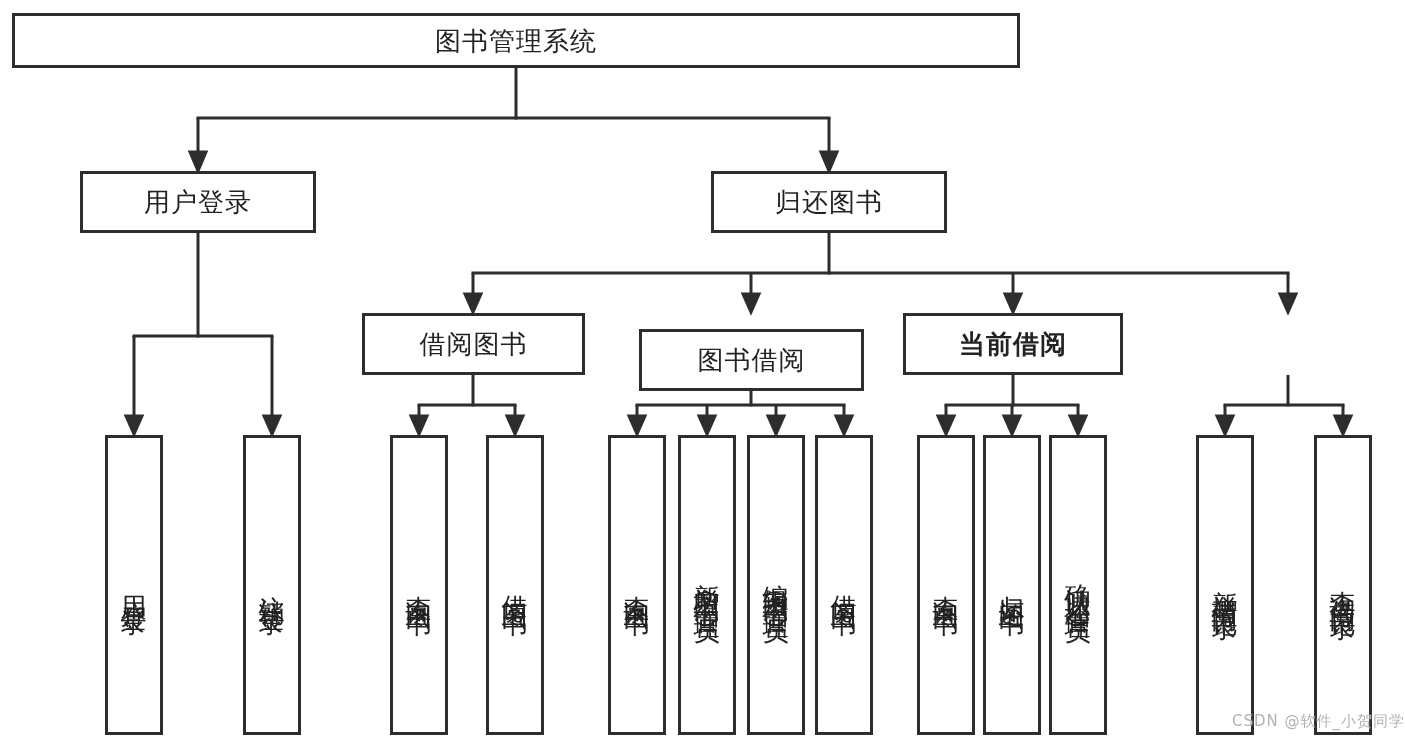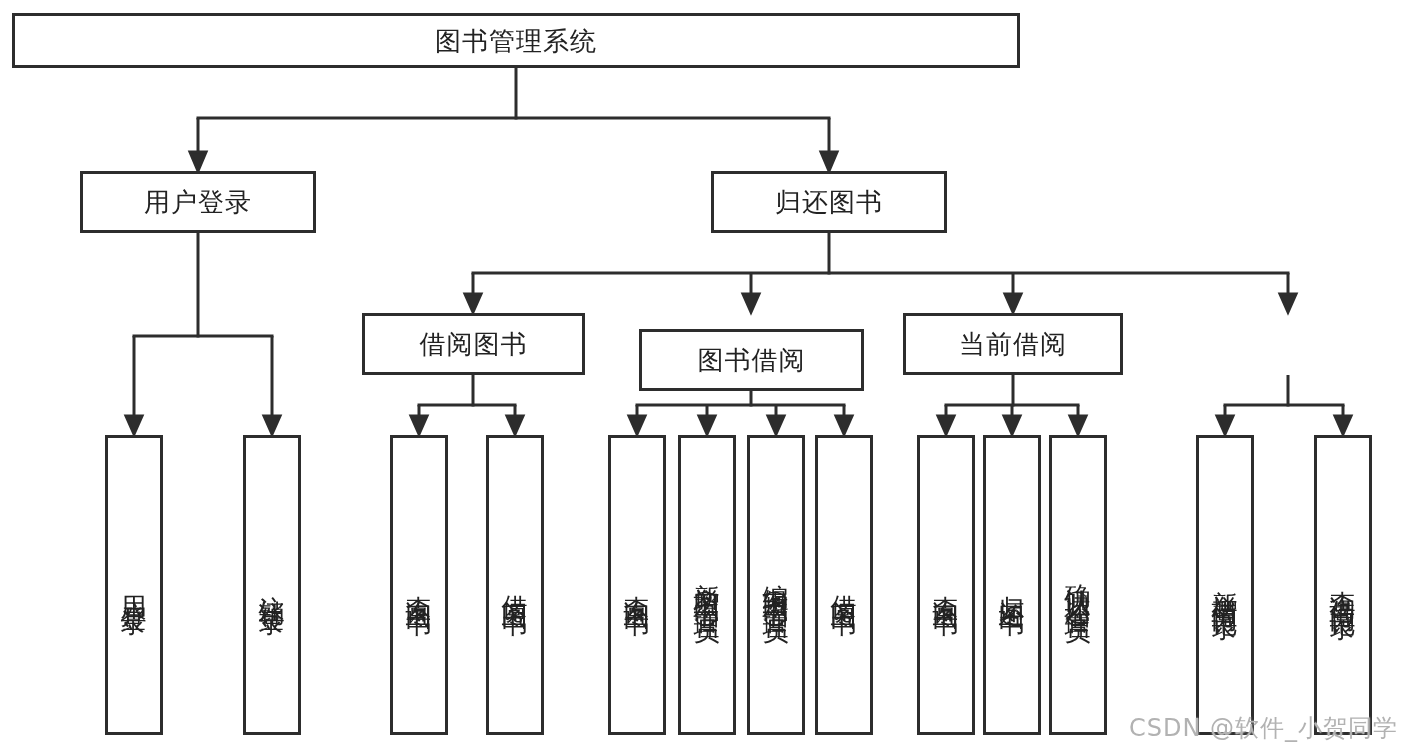--- a/index.html
+++ b/index.html
@@ -16,21 +16,21 @@
   .leaf{
     position:absolute;top:435px;width:58px;height:300px;box-sizing:border-box;
     border:3px solid #2d2d2d;background:#fff;
     display:flex;align-items:center;justify-content:center;
   }
   .vtext{
     writing-mode:vertical-rl;text-orientation:mixed;white-space:nowrap;
     font-size:26px;letter-spacing:5px;line-height:1;color:#222;
   }
   .watermark{
-    position:absolute;right:7px;top:712px;font-size:24px;color:#b2b2b2;
+    position:absolute;right:0;top:712px;font-size:15px;color:#b2b2b2;
     letter-spacing:1px;text-shadow:0 0 2px #ffffff;z-index:5;white-space:nowrap;
   }
 </style>
 </head>
 <body>
 
 <div class="canvas">
 
   <svg class="connectors" viewBox="0 0 1405 747" xmlns="http://www.w3.org/2000/svg">
     <g stroke="#2d2d2d" stroke-width="3" fill="#2d2d2d">
@@ -96,21 +96,21 @@
     </g>
   </svg>
 
   <div class="node" style="left:12px;top:13px;width:1008px;height:55px;">图书管理系统</div>
 
   <div class="node" style="left:80px;top:171px;width:236px;height:62px;">用户登录</div>
   <div class="node" style="left:711px;top:171px;width:236px;height:62px;">归还图书</div>
 
   <div class="node" style="left:362px;top:313px;width:223px;height:62px;">借阅图书</div>
   <div class="node" style="left:639px;top:313px;width:225px;height:62px;margin-top:16px;">图书借阅</div>
-  <div class="node" style="left:903px;top:313px;width:220px;height:62px;">当前借阅</div>
+  <div class="node" style="left:903px;top:313px;width:220px;height:62px;font-weight:bold;">当前借阅</div>
 
   <div class="leaf" style="left:105px;">
     <span class="vtext">用户登录</span>
   </div>
   <div class="leaf" style="left:243px;">
     <span class="vtext">注销登录</span>
   </div>
 
   <div class="leaf" style="left:390px;">
     <span class="vtext">查询图书</span>

